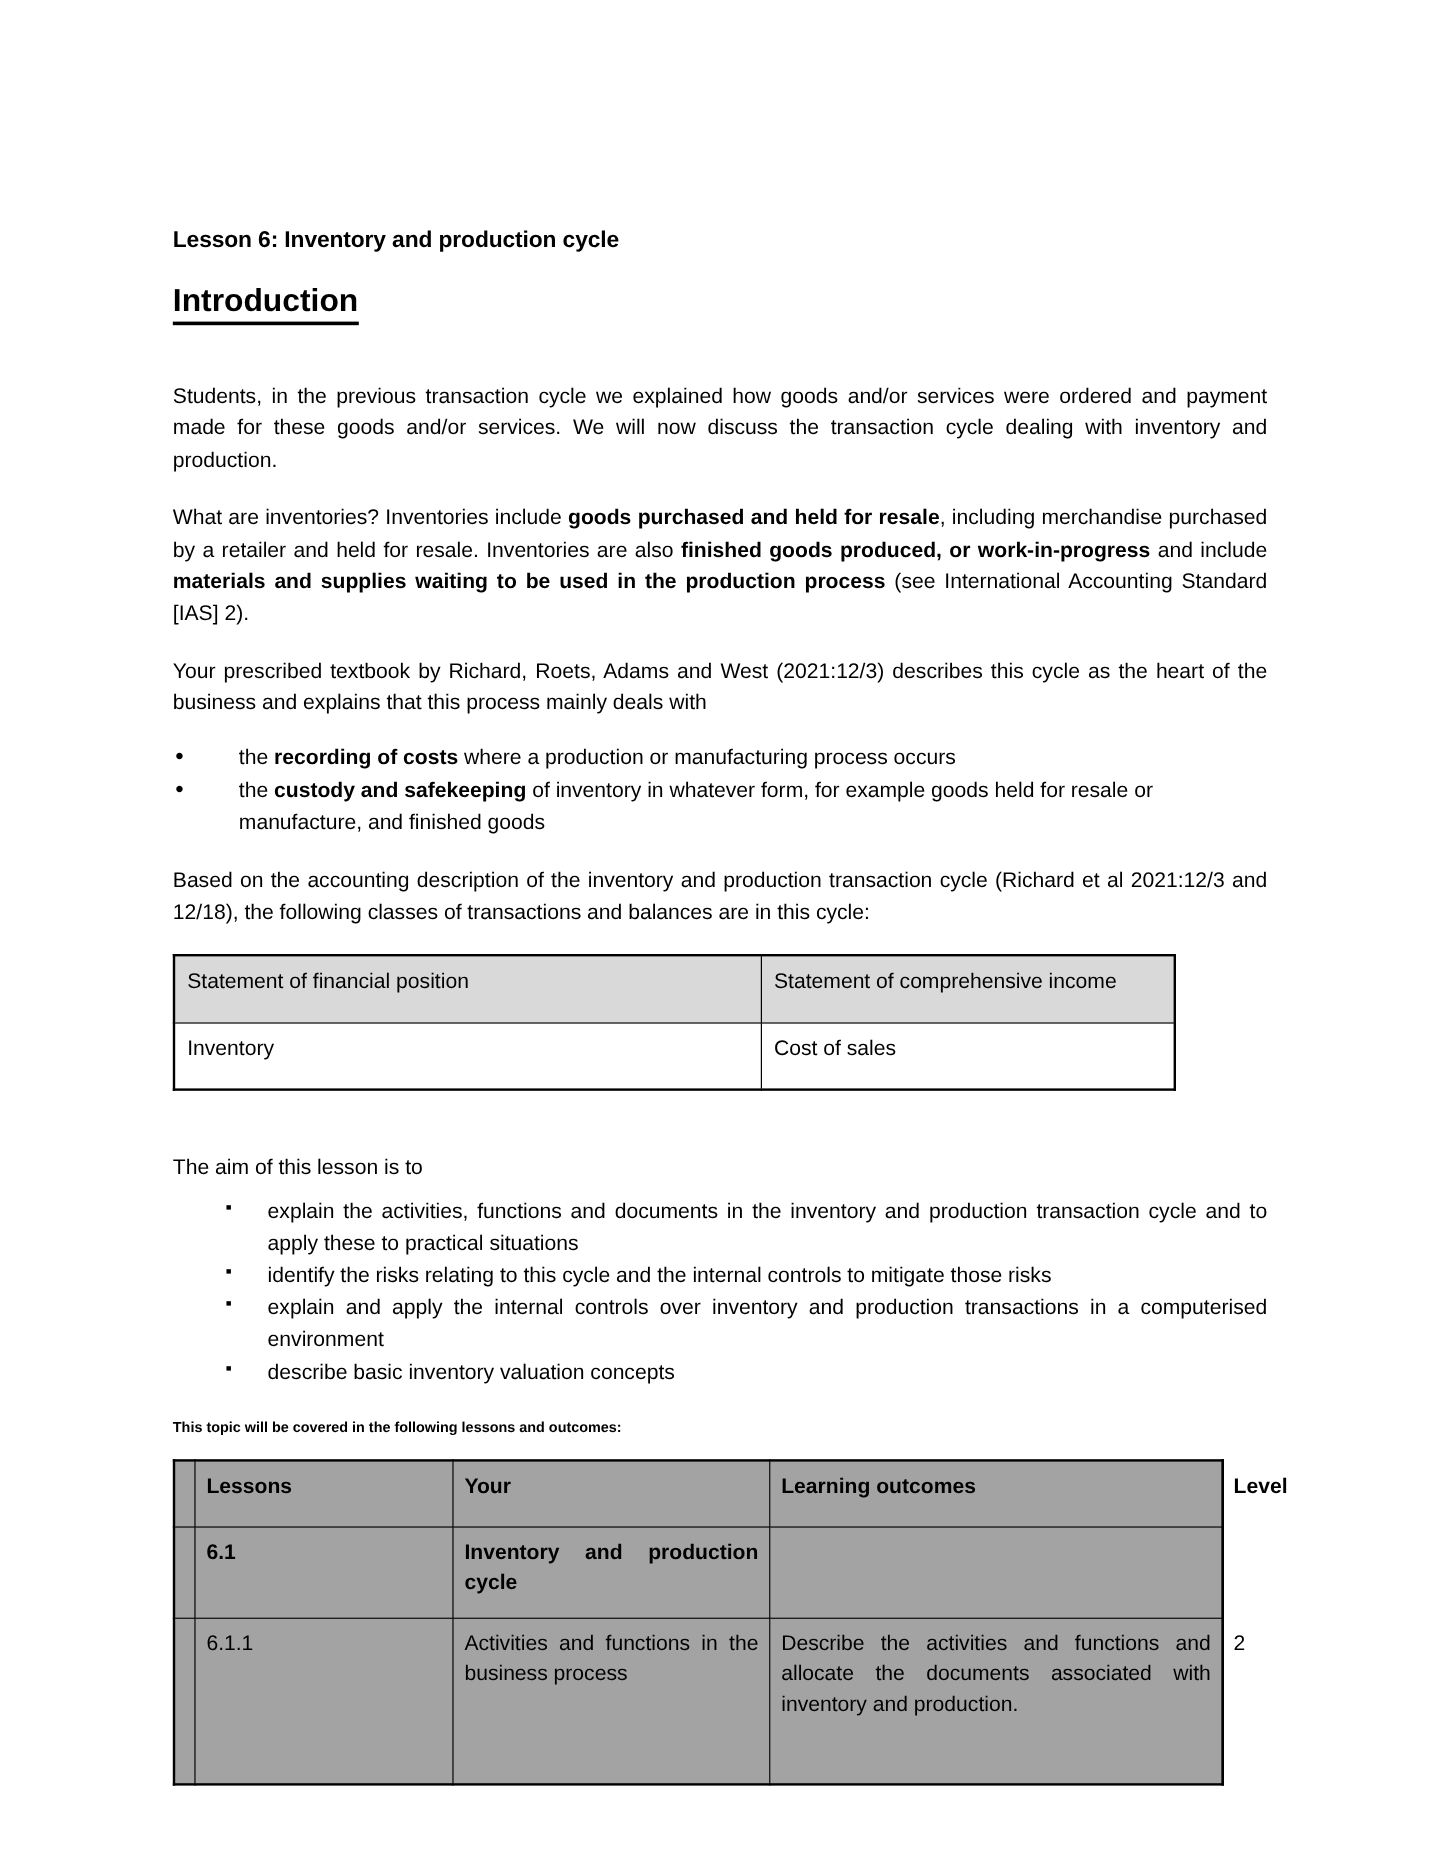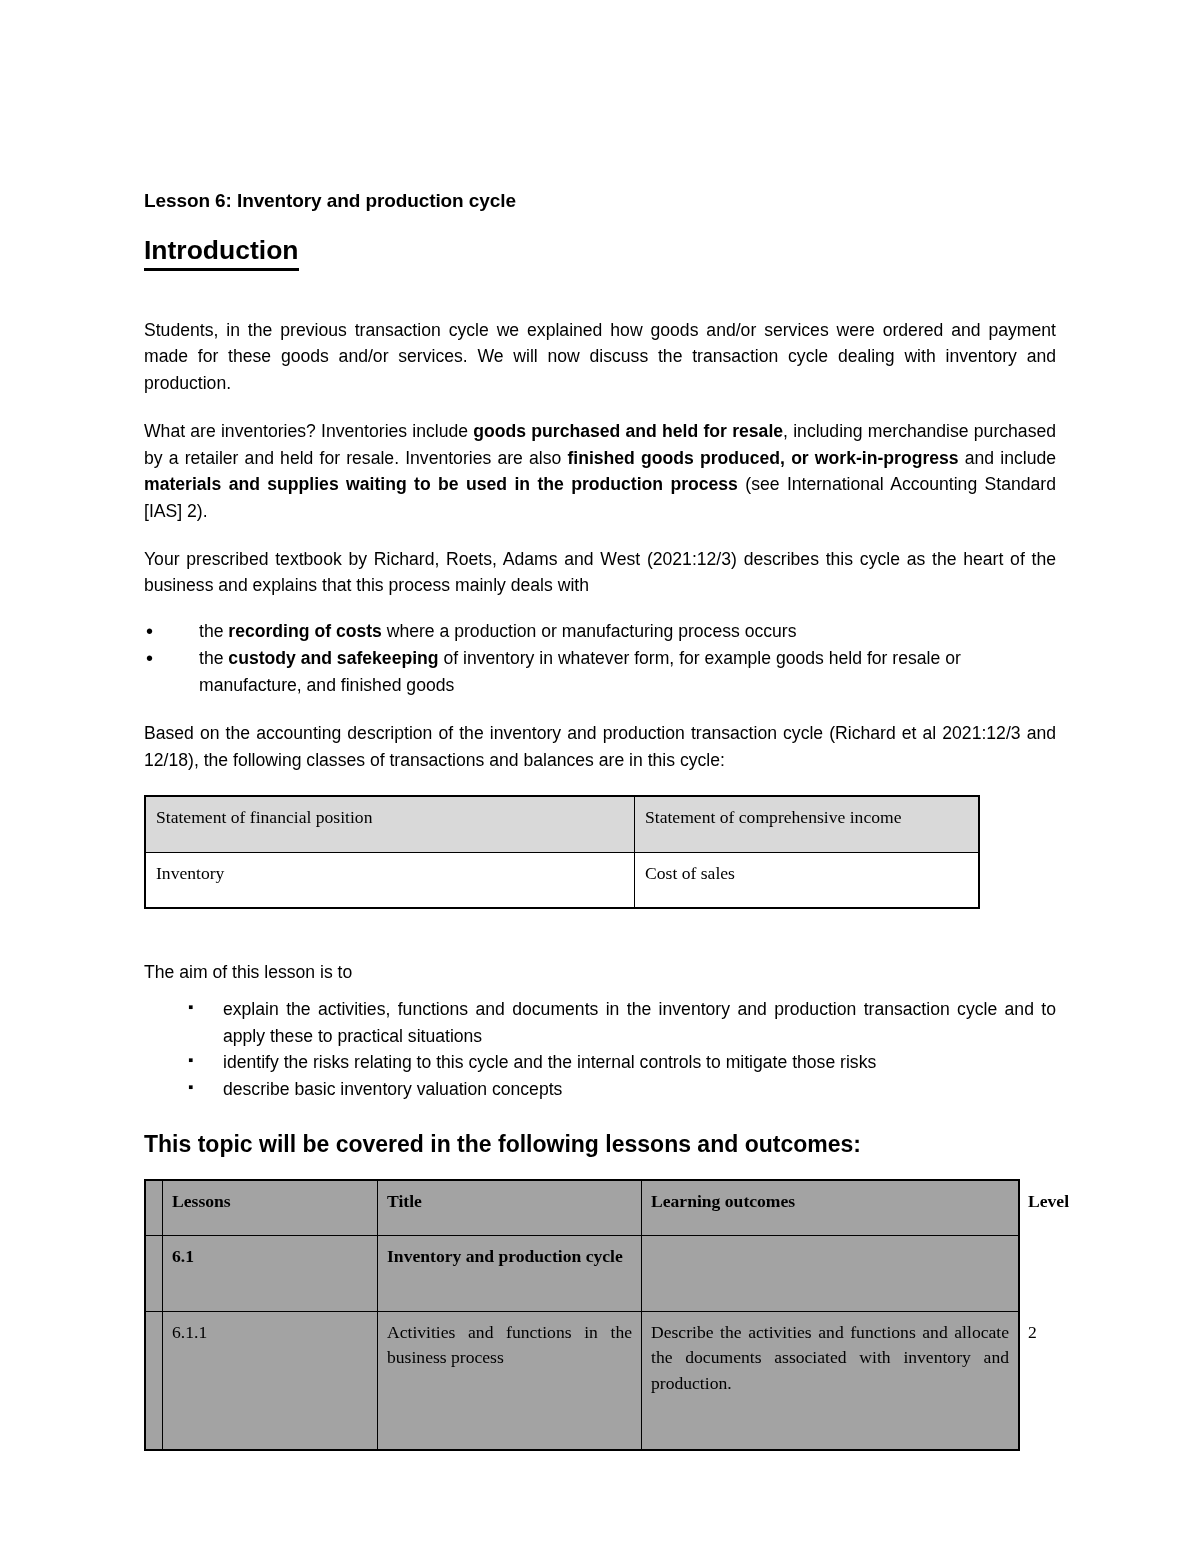--- a/index.html
+++ b/index.html
@@ -90,21 +90,20 @@
     font-size: 15px;
     line-height: 1.52;
   }
   ul.square-list > li.no-just { text-align: left; }
 
   table.doc-table {
     border-collapse: collapse;
     width: 836px;
     table-layout: fixed;
     margin: 0;
-    font-family: Liberation Serif, serif;
   }
   table.t1 {
     border: 2px solid #000;
     margin-bottom: 50px;
   }
   table.t1 td {
     border: 1.6px solid #000;
     font-size: 17.6px;
     padding: 8px 10px 22px 10px;
     vertical-align: top;
@@ -128,21 +127,21 @@
     padding: 8px 9px 9px 9px;
   }
   table.t2 td.pad-col { padding: 0; width: 16px; }
   table.t2 td.bold-cell { font-weight: bold; }
   table.t2 td.just { text-align: justify; }
   table.t2 tr.hdr td { font-weight: bold; padding-bottom: 20px; }
   table.t2 tr.r61 td { height: 58px; }
   table.t2 tr.r611 td { height: 120px; }
 
   .lead-bold {
-    font-size: 23px;
+    font-size: 12px;
     font-weight: bold;
     margin: 0;
     line-height: 1.5;
   }
   .aim-line {
     font-size: 17.6px;
     line-height: 1.52;
     margin: 0;
   }
 </style>
@@ -181,31 +180,32 @@
       <td>Cost of sales</td>
     </tr>
   </tbody>
     </table>
 
   <p class="aim-line">The aim of this lesson is to</p>
 
   <ul class="square-list">
     <li>explain the activities, functions and documents in the inventory and production transaction cycle and to apply these to practical situations</li>
     <li class="no-just">identify the risks relating to this cycle and the internal controls to mitigate those risks</li>
+    <li>explain and apply the internal controls over inventory and production transactions in a computerised environment</li>
     <li class="no-just">describe basic inventory valuation concepts</li>
   </ul>
 
   <p class="lead-bold">This topic will be covered in the following lessons and outcomes:</p>
 
   <table class="doc-table t2">
     <tbody>
         <tr class="hdr">
       <td class="pad-col"></td>
       <td style="width:196px">Lessons</td>
-      <td style="width:245px">Title</td>
+      <td style="width:245px">Your</td>
       <td style="width:358px">Learning outcomes</td>
       <td>Level</td>
     </tr>
     <tr class="r61">
       <td class="pad-col"></td>
       <td class="bold-cell">6.1</td>
       <td class="bold-cell just">Inventory and production cycle</td>
       <td></td>
       <td></td>
     </tr>

